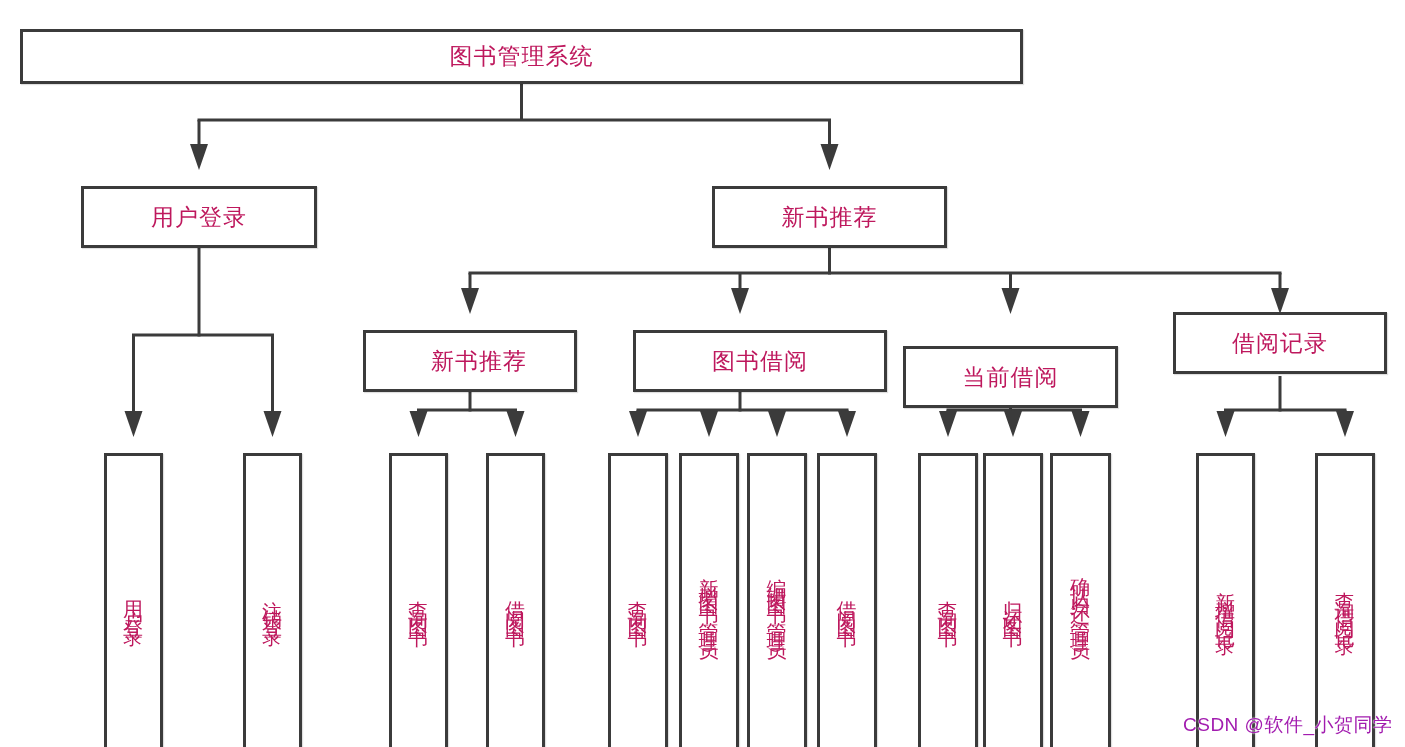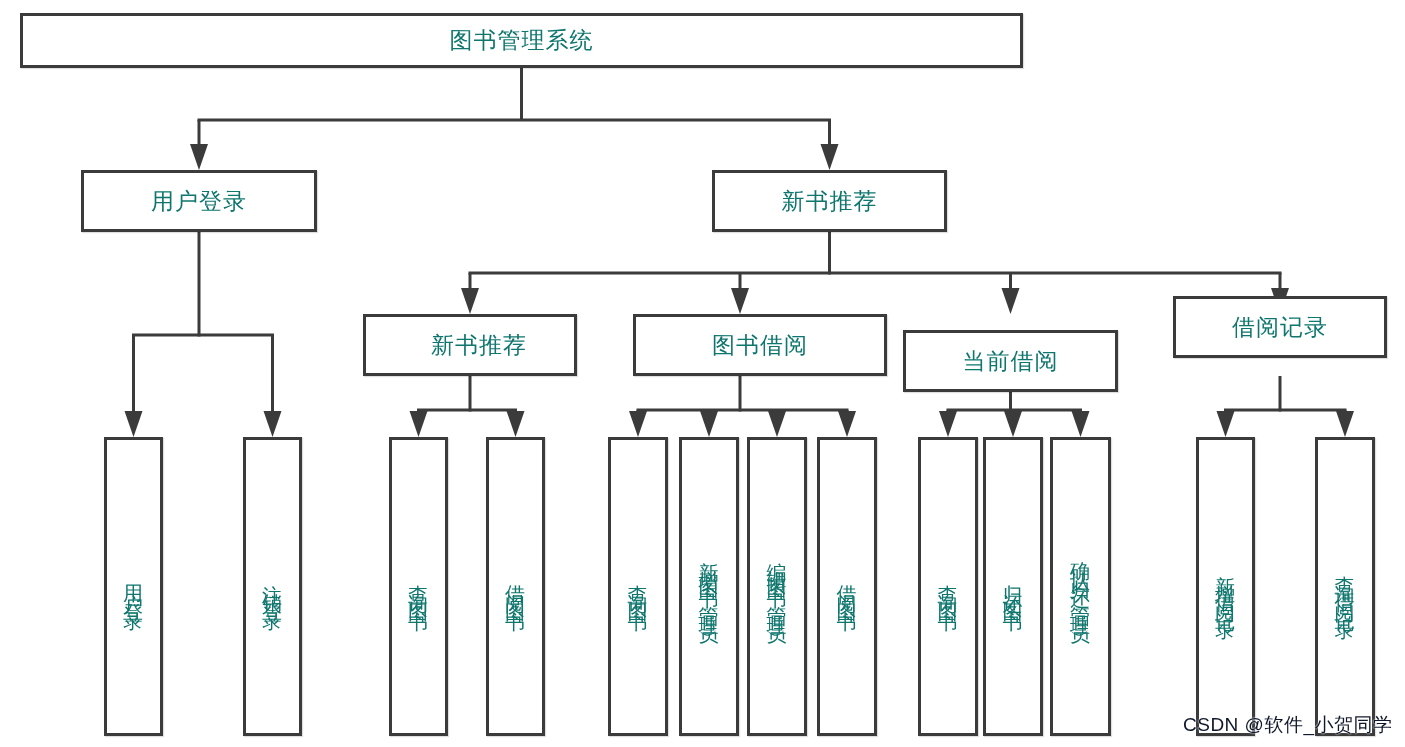--- a/index.html
+++ b/index.html
@@ -17,22 +17,23 @@
     width: 1405px; height: 747px;
   }
   .box {
     position: absolute;
     box-sizing: border-box;
     background: #ffffff;
     border: 3px solid #3b3b3b;
     display: flex;
     align-items: center;
     justify-content: center;
-    color: #0f766e;
+    color: #be185d;
     box-shadow: 1px 1px 1px rgba(0,0,0,0.12);
+    margin-top: 16px;
   }
   .h-label {
     font-size: 23px;
     letter-spacing: 1px;
     white-space: nowrap;
   }
   .leaf .v-label {
     writing-mode: vertical-rl;
     text-orientation: mixed;
     font-size: 20px;
@@ -60,21 +61,21 @@
   .lf9  { left: 918px;  width: 60px; }
   .lf10 { left: 983px;  width: 60px; }
   .lf11 { left: 1050px; width: 61px; }
   .lf12 { left: 1196px; width: 59px; }
   .lf13 { left: 1315px; width: 60px; }
   .watermark {
     position: absolute;
     left: 1183px;
     top: 712px;
     font-size: 19px;
-    color: #0f172a;
+    color: #a21caf;
     letter-spacing: 0.5px;
     white-space: nowrap;
     text-shadow: 0 0 2px #ffffff, 0 0 1px #ffffff;
     z-index: 5;
     text-align: center;
   }
 </style>
 </head>
 <body>
 

